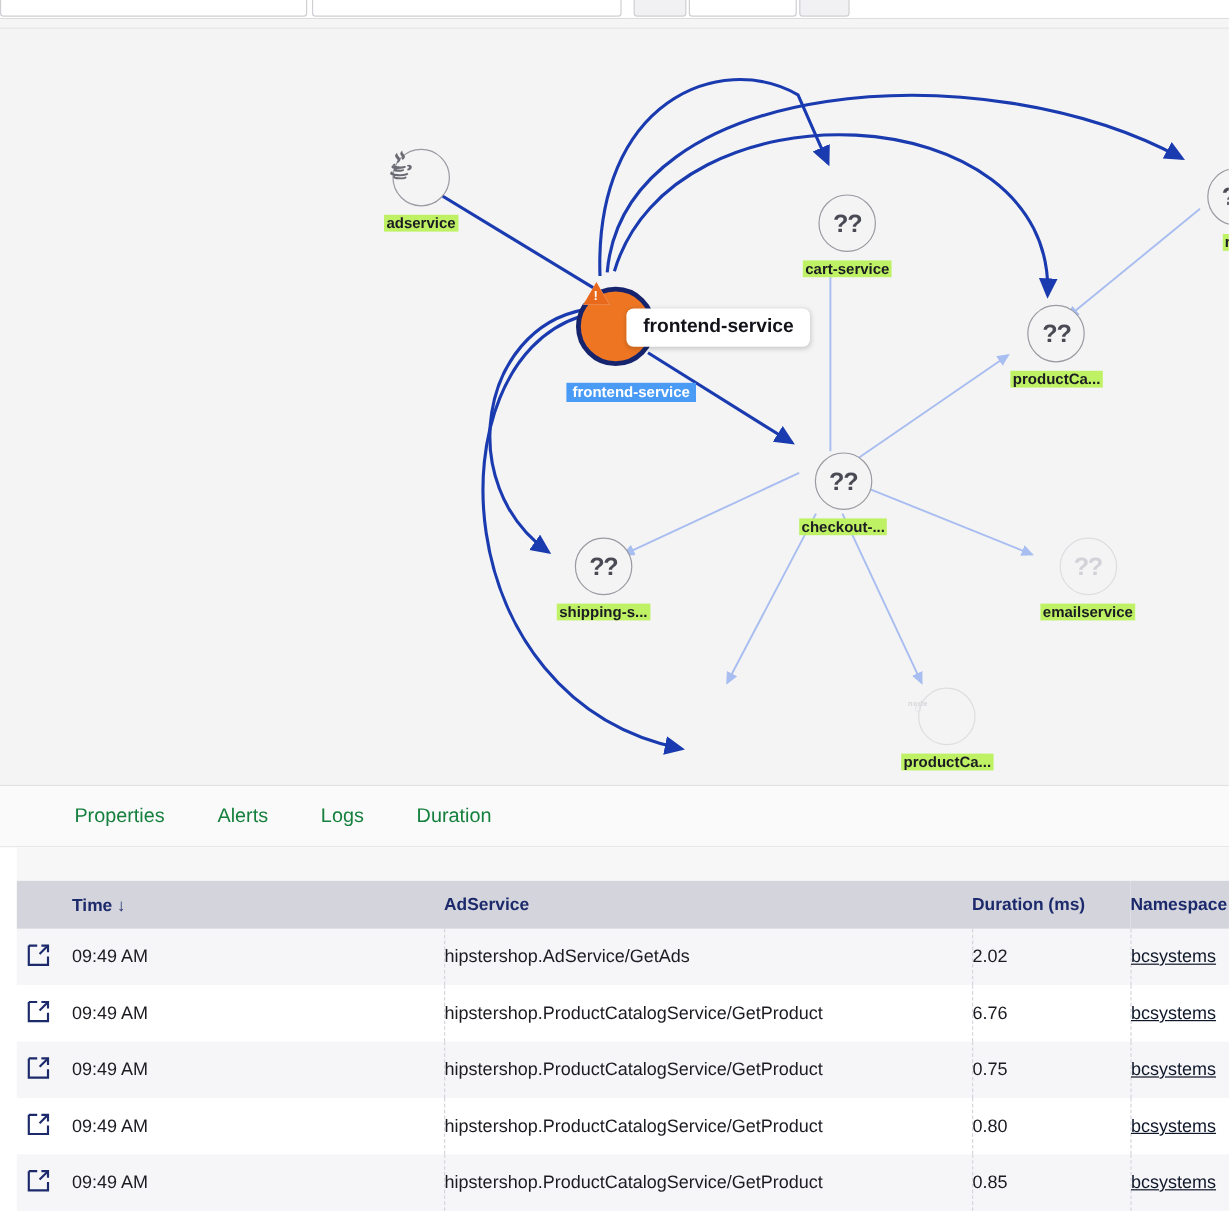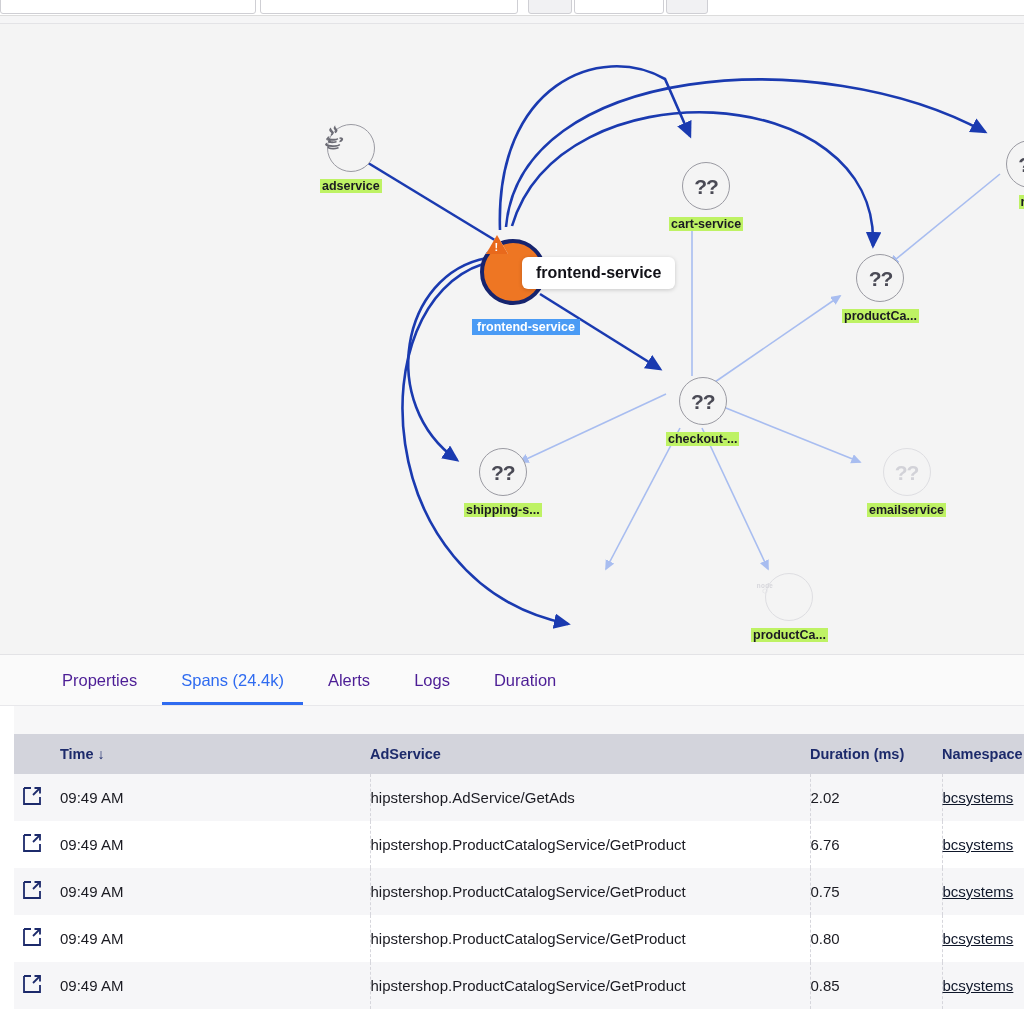--- a/index.html
+++ b/index.html
@@ -123,21 +123,21 @@
     background: #fafafa;
     border-top: 1px solid #e3e3e6;
     border-bottom: 1px solid #e8e8eb;
     display: flex; align-items: stretch;
     padding-left: 40px;
   }
   .tab {
     display: flex; align-items: center;
     padding: 0 22px;
     font-size: 16.5px;
-    color: #4c1d95;
+    color: #15803d;
     cursor: pointer;
     position: relative;
   }
   .tab.active { color: #2f6bf0; }
   .tab.active::after {
     content: "";
     position: absolute; left: 3px; right: 3px; bottom: 0;
     height: 3px; background: #2f6bf0;
   }
 
@@ -304,23 +304,20 @@
       <div class="warn-badge"></div>
     </div>
     <div class="focus-tooltip">frontend-service</div>
     <div class="focus-label">frontend-service</div>
   </div>
 </div>
 
 <div class="tabbar">
   <div class="tab">
       <span>Properties</span>
-    </div>
-  <div class="tab active">
-      <span>Spans (24.4k)</span>
     </div>
   <div class="tab">
       <span>Alerts</span>
     </div>
   <div class="tab">
       <span>Logs</span>
     </div>
   <div class="tab">
       <span>Duration</span>
     </div>

